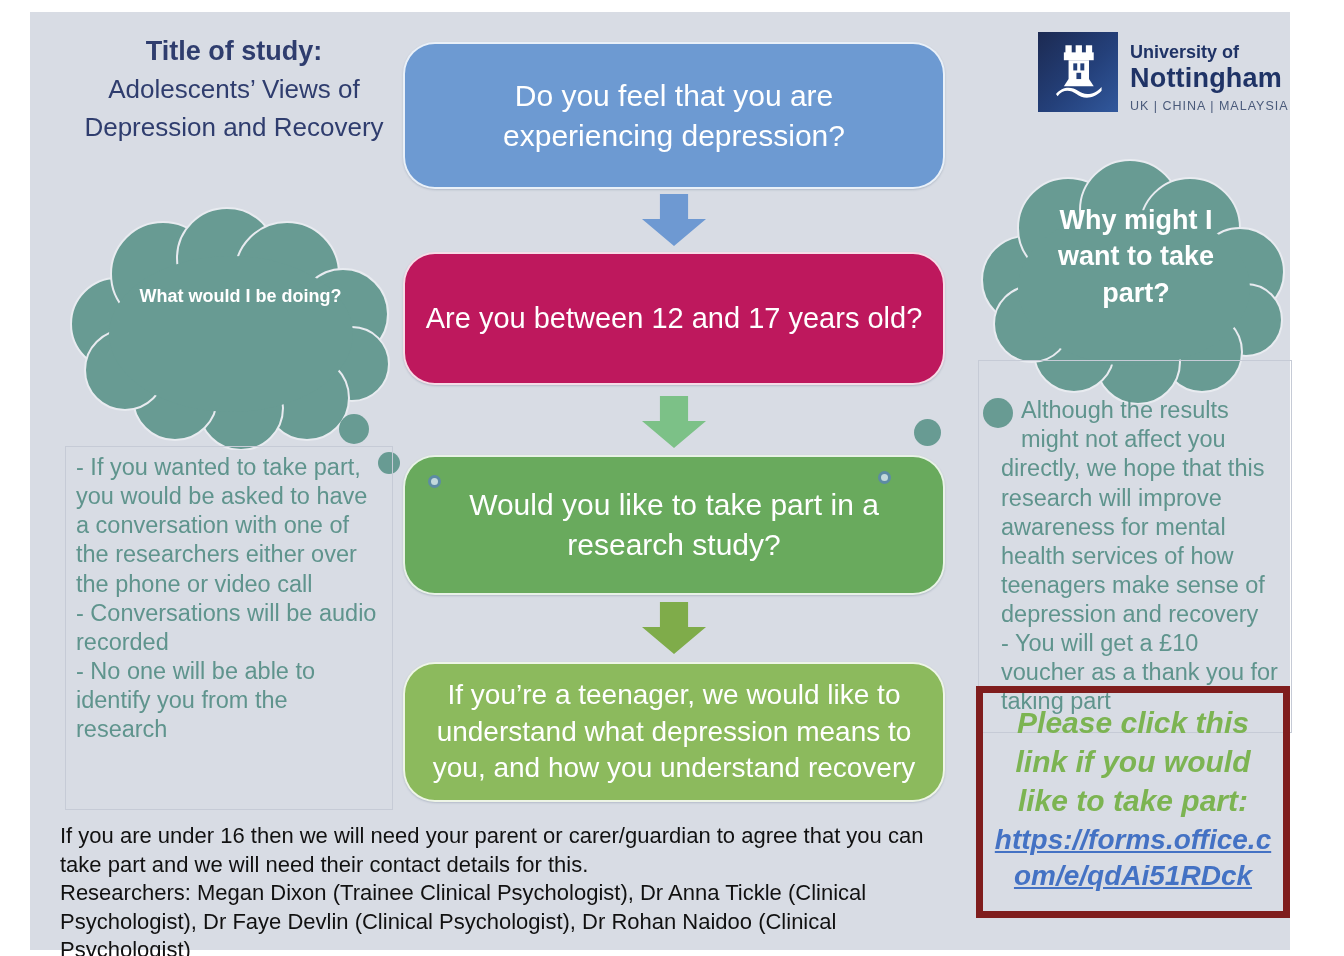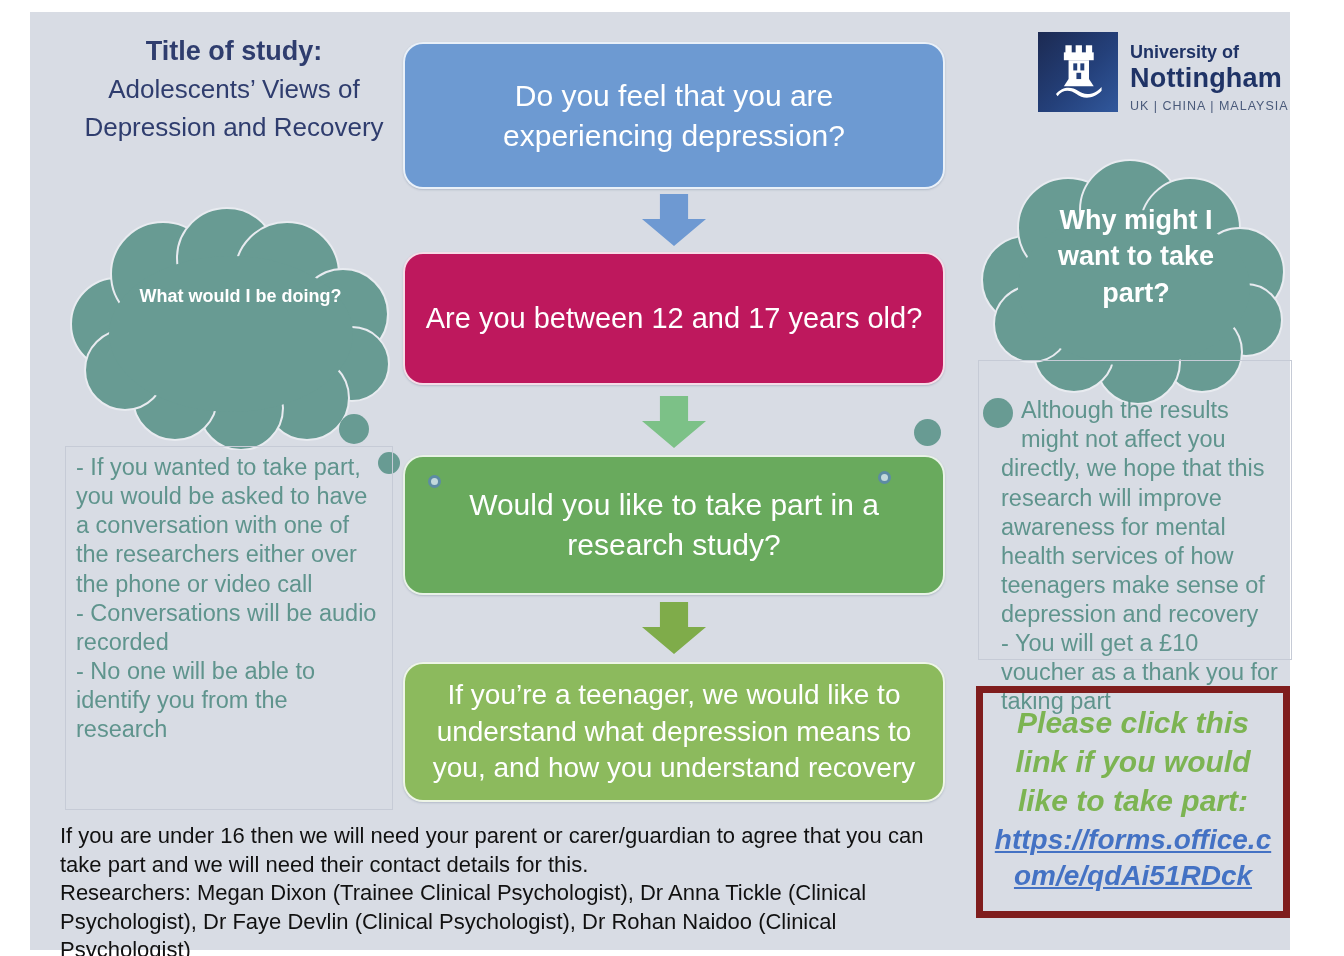--- a/index.html
+++ b/index.html
@@ -7,21 +7,21 @@
   #page { position:relative; width:1344px; height:956px; background:#ffffff; overflow:hidden; }
   #slide { position:absolute; left:30px; top:12px; width:1260px; height:938px; background:#d8dce4; }
 
   .abs { position:absolute; }
 
   
   #study-title { left:38px; top:20px; width:312px; text-align:center; color:#2f3d6e; font-size:26px; line-height:1.45;margin-left:10px; }
   #study-title .bold-line { display:block; font-weight:bold; font-size:27px; }
 
   
-  .flow-box { left:373px; width:542px; border-radius:20px; border:2px solid rgba(255,255,255,0.85);
+  .flow-box { left:373px; width:542px; border-radius:32px; border:2px solid rgba(255,255,255,0.85);
               color:#ffffff; display:flex; align-items:center; justify-content:center;
               text-align:center; line-height:1.32; box-shadow:0 1px 2px rgba(70,90,120,0.25); }
   #box-q1 { top:30px;  height:147px; background:#6d9ad2; font-size:30px; padding:0 62px; }
   #box-q2 { top:240px; height:133px; background:#be185d; font-size:29px; padding:0 8px; }
   #box-q3 { top:443px; height:140px; background:#69aa5d; font-size:30px; padding:0 38px; }
   #box-q4 { top:650px; height:140px; background:#8cba5d; font-size:28px; padding:0 8px; }
 
   
   .down-arrow { width:64px; height:52px; left:612px;
     clip-path:polygon(28% 0, 72% 0, 72% 48%, 100% 48%, 50% 100%, 0 48%, 28% 48%); }
@@ -41,21 +41,21 @@
   #dot-l1 { left:309px; top:402px; width:30px; height:30px; }
   #dot-l2 { left:348px; top:440px; width:22px; height:22px; }
   #dot-r1 { left:884px; top:407px; width:27px; height:27px; }
   .ring-dot { border-radius:50%; border:3px solid #5d8ba4; background:rgba(205,222,233,0.9); width:13px; height:13px; }
   #ring-l { left:398px; top:463px; }
   #ring-r { left:848px; top:459px; }
 
   
   .side-box { border:1px solid #c6cbd6; color:#5f948d; font-size:23.5px; line-height:1.24; white-space:pre-line; }
   #left-details  { left:35px;  top:434px; width:328px; height:364px; padding:6px 8px 0 10px; }
-  #right-details { left:948px; top:348px; width:314px; height:300px; padding:6px 4px 0 22px; }
+  #right-details { left:948px; top:348px; width:314px; height:373px; padding:6px 4px 0 22px; }
   #right-details .bullet-dot { float:left; width:30px; height:30px; border-radius:50%;
       background:#689b93; margin:2px 8px 2px -18px; }
 
   
   #cta-box { left:946px; top:674px; width:314px; height:232px; border:7px solid #7f1d1d;
              text-align:center; padding:10px 6px; }
   #cta-prompt { color:#7cb452; font-weight:bold; font-style:italic; font-size:30px; line-height:1.3; }
   #cta-link { display:inline-block; color:#4472c4; font-style:italic; font-weight:bold; font-size:28px;
               line-height:1.3; text-decoration:underline; word-break:break-all; margin-top:2px; }
 

